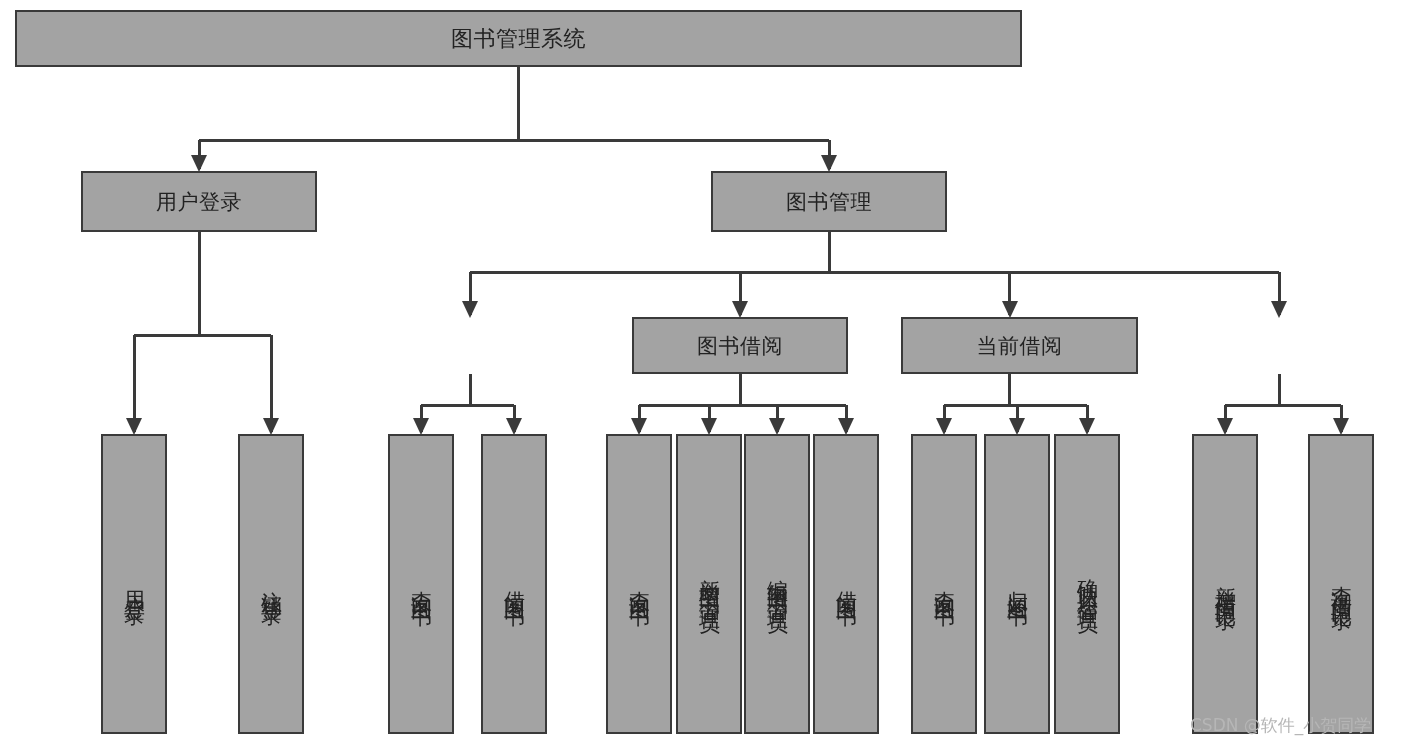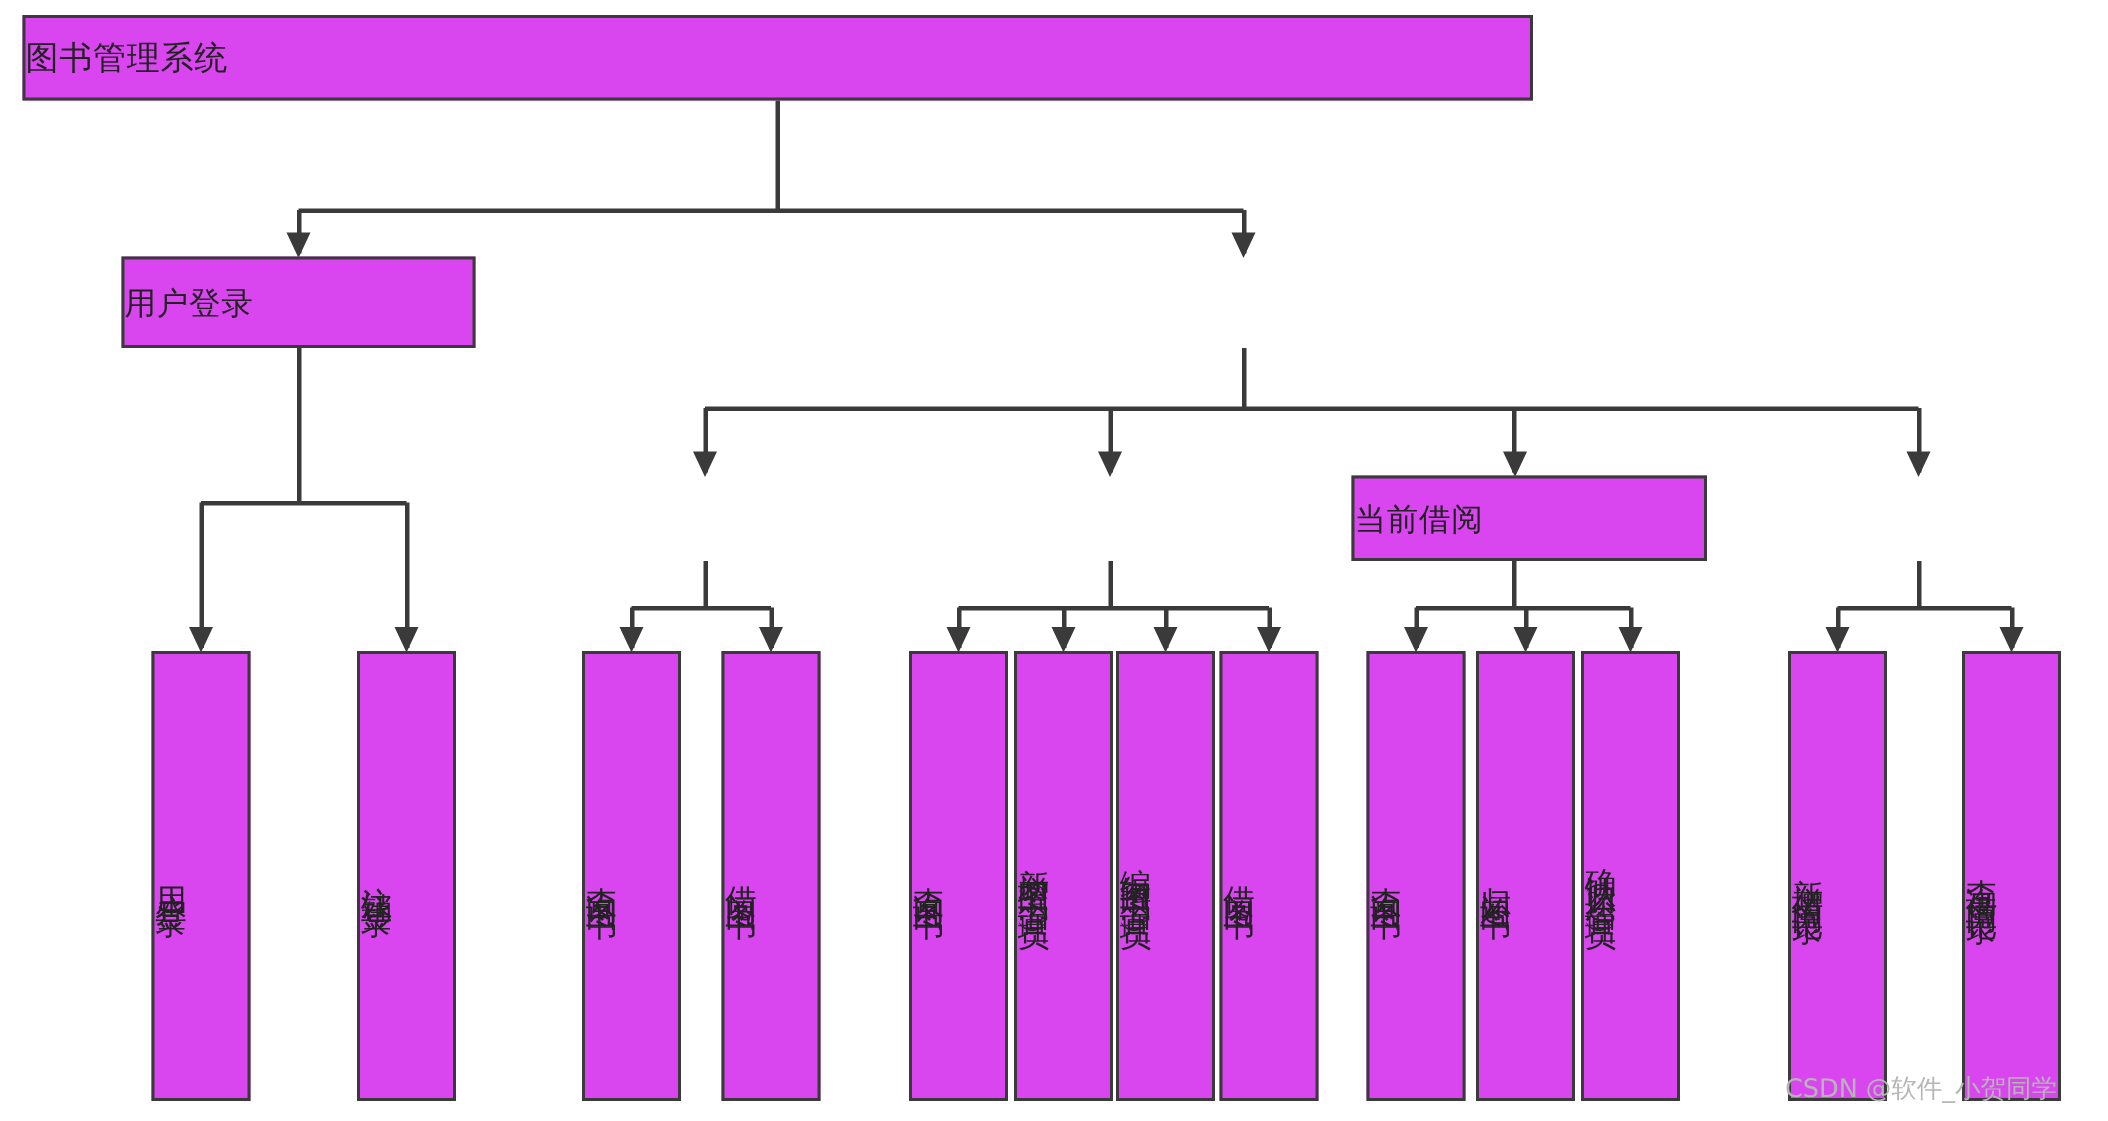--- a/index.html
+++ b/index.html
@@ -13,23 +13,24 @@
     height: 747px;
     background: #ffffff;
     font-family: "DejaVu Sans", "Liberation Sans", sans-serif;
     overflow: hidden;
   }
   
   .node {
     position: absolute;
     box-sizing: border-box;
     border: 2.5px solid #3a3a3a;
-    background: #d946ef;
+    background: #a3a3a3;
     display: flex;
     align-items: center;
+    justify-content: center;
     color: #222222;
   }
   .node.h-text {
     font-size: 21px;
     letter-spacing: 0.5px;
   }
   .node.v-text {
     font-size: 21px;
   }
   .node.v-text .vlabel {
@@ -126,21 +127,27 @@
       <div class="arrow" style="left: 1333px; top: 418px;"></div>
     </div>
 
   <div class="node root h-text" id="node-root" style="left: 15px; top: 10px; width: 1007px; height: 57px;">
     <span>图书管理系统</span>
   </div>
 
   <div class="node h-text" id="node-l1-0" style="left: 81px; top: 171px; width: 236px; height: 61px;">
     <span>用户登录</span>
   </div>
+  <div class="node h-text" id="node-l1-1" style="left: 711px; top: 171px; width: 236px; height: 61px;">
+    <span>图书管理</span>
+  </div>
 
+  <div class="node h-text" id="node-l2-1" style="left: 632px; top: 317px; width: 216px; height: 57px;">
+    <span>图书借阅</span>
+  </div>
   <div class="node h-text" id="node-l2-2" style="left: 901px; top: 317px; width: 237px; height: 57px;">
     <span>当前借阅</span>
   </div>
 
   <div class="node v-text" id="node-leaf-0" style="left: 101px; top: 434px; width: 66px; height: 300px;">
     <span class="vlabel">用户登录</span>
   </div>
   <div class="node v-text" id="node-leaf-1" style="left: 238px; top: 434px; width: 66px; height: 300px;">
     <span class="vlabel">注销登录</span>
   </div>

